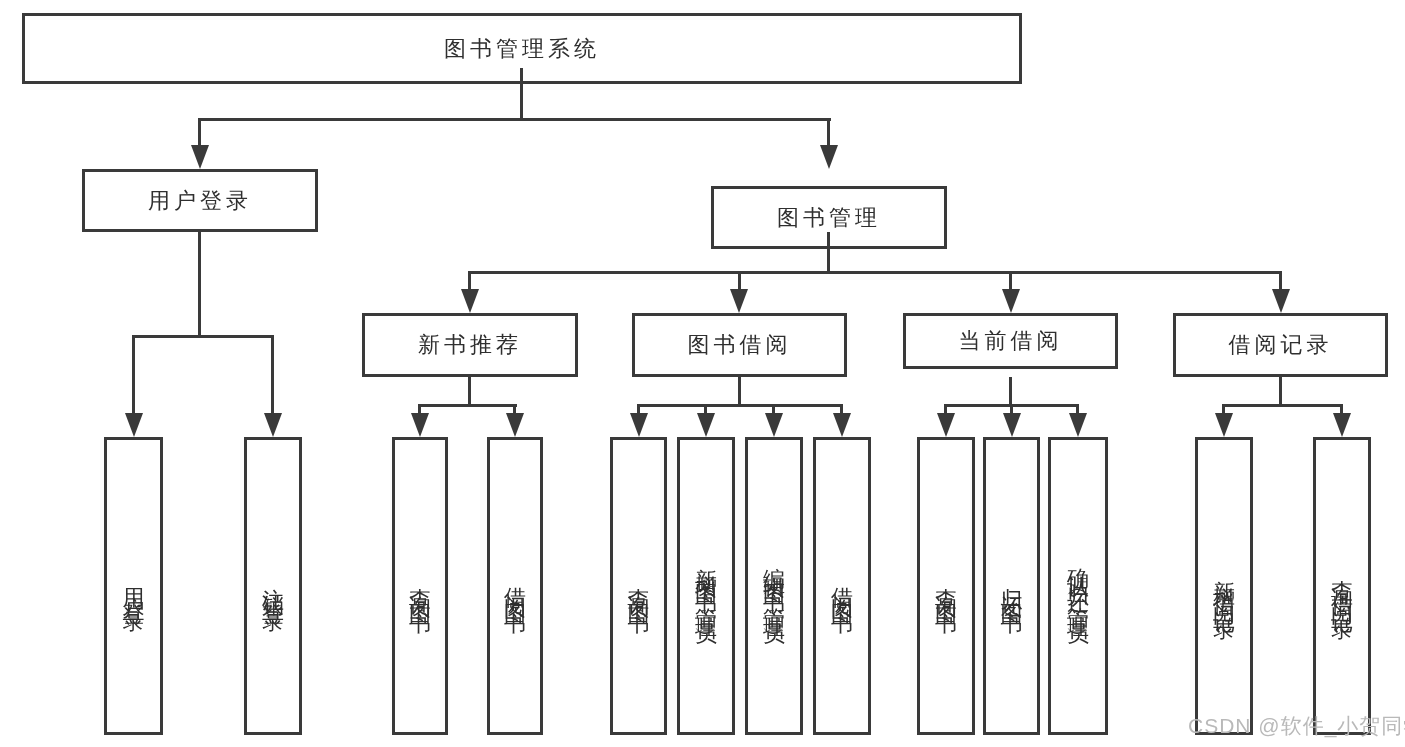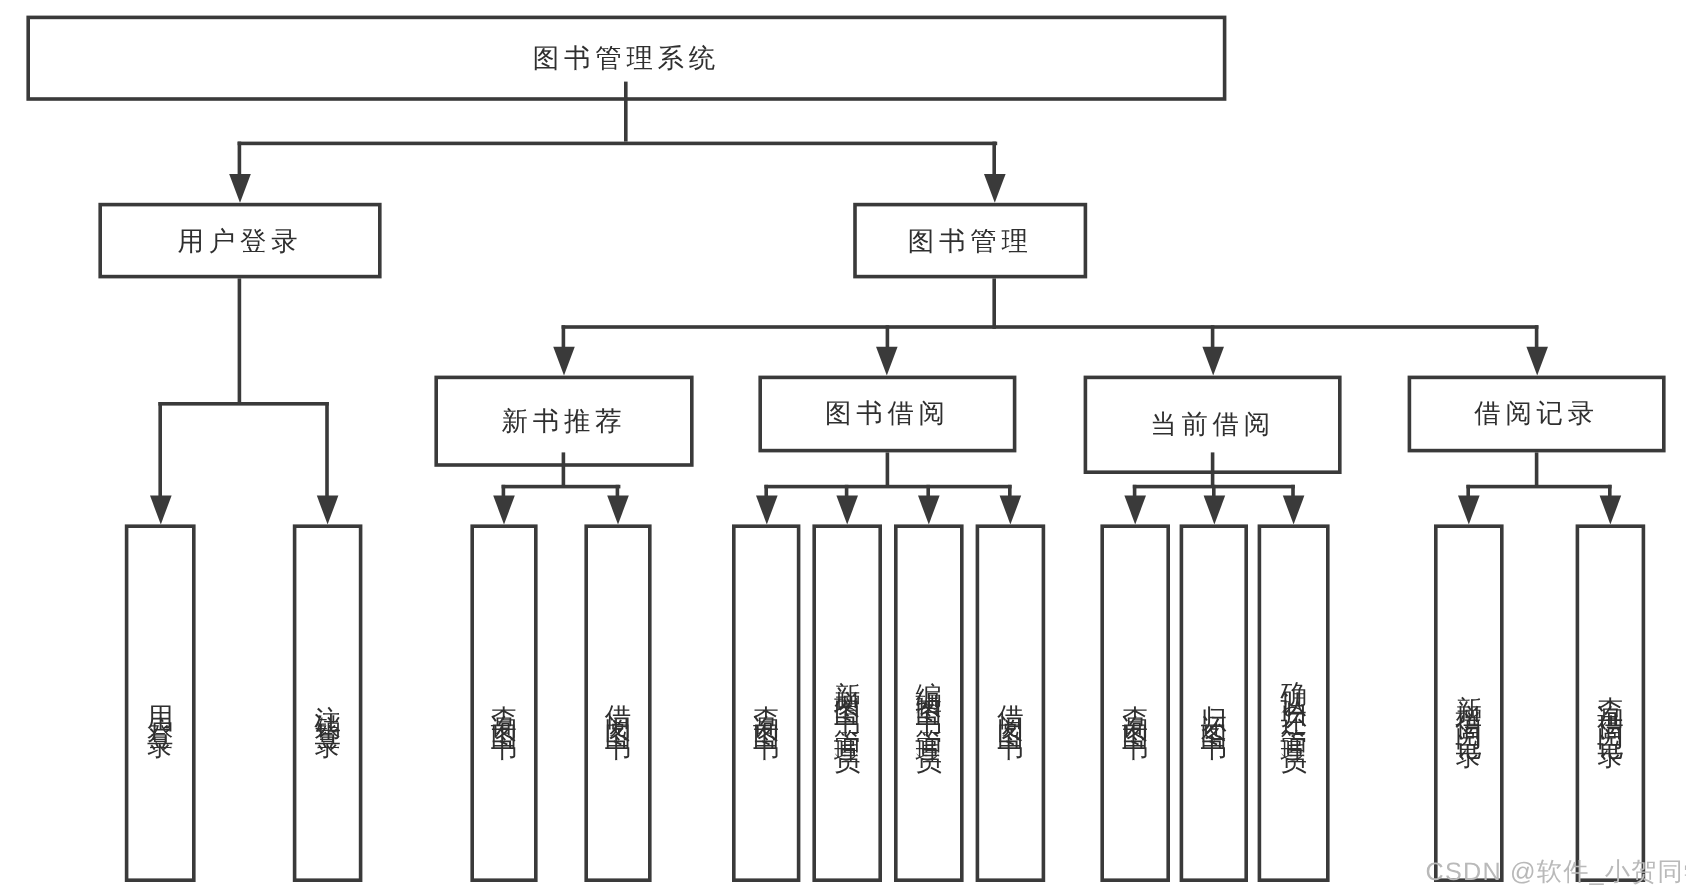--- a/index.html
+++ b/index.html
@@ -41,24 +41,24 @@
     writing-mode: vertical-rl;
     text-orientation: mixed;
     letter-spacing: 8px;
     line-height: 1;
     white-space: normal;
   }
 
   
   #n-root          { left: 22px;   top: 13px;  width: 1000px; height: 71px; align-items: center; }
   #n-user-login    { left: 82px;   top: 169px; width: 236px;  height: 63px; }
-  #n-book-mgmt     { left: 711px;  top: 169px; width: 195px;  height: 63px; }
-  #n-new-book-rec  { left: 362px;  top: 313px; width: 216px;  height: 76px; }
+  #n-book-mgmt     { left: 711px;  top: 186px; width: 236px;  height: 63px; }
+  #n-new-book-rec  { left: 362px;  top: 313px; width: 216px;  height: 64px; }
   #n-book-borrow   { left: 632px;  top: 313px; width: 215px;  height: 64px; text-align: center; }
-  #n-current-borrow{ left: 903px;  top: 313px; width: 215px;  height: 82px; }
+  #n-current-borrow{ left: 903px;  top: 313px; width: 215px;  height: 56px; }
   #n-borrow-record { left: 1173px; top: 313px; width: 215px;  height: 64px; }
 
   #n-leaf-login      { left: 104px;  width: 59px; }
   #n-leaf-logout     { left: 244px;  width: 58px; }
   #n-leaf-nbr-query  { left: 392px;  width: 56px; }
   #n-leaf-nbr-borrow { left: 487px;  width: 56px; }
   #n-leaf-bb-query   { left: 610px;  width: 57px; }
   #n-leaf-bb-add     { left: 677px;  width: 58px; }
   #n-leaf-bb-edit    { left: 745px;  width: 58px; }
   #n-leaf-bb-borrow  { left: 813px;  width: 58px; }

